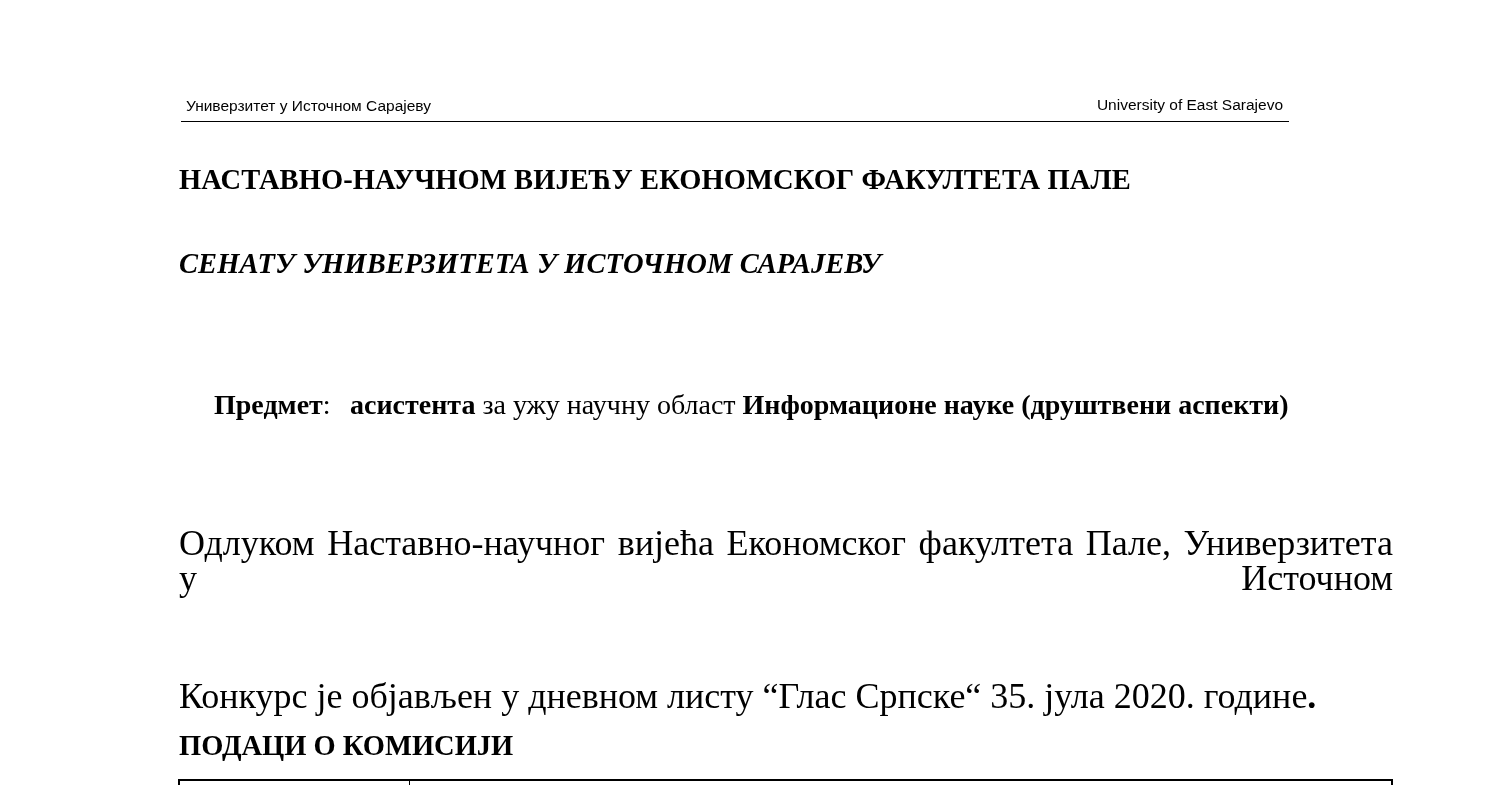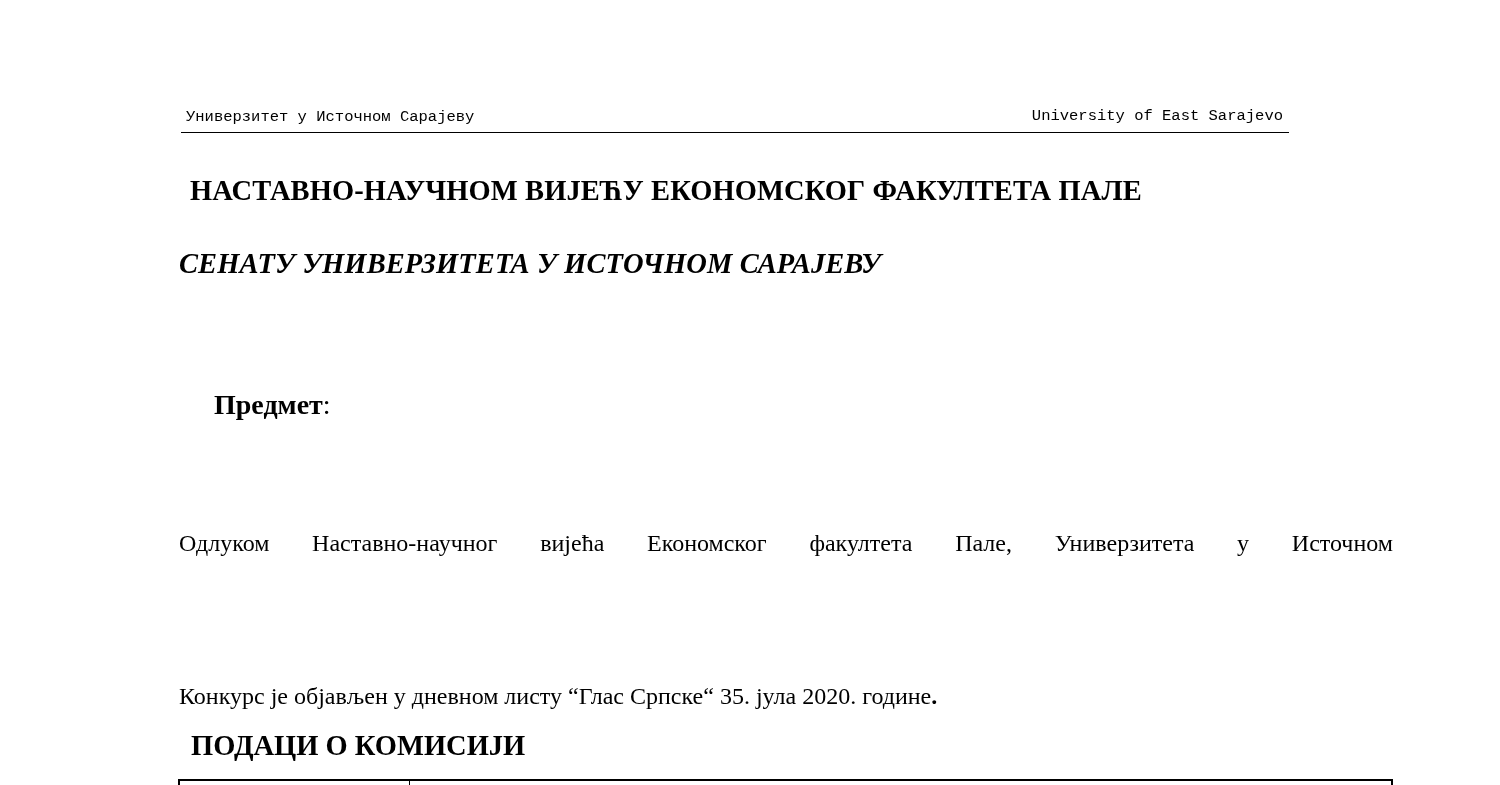--- a/index.html
+++ b/index.html
@@ -11,46 +11,46 @@
       width: 1500px;
       height: 785px;
       overflow: hidden;
       position: relative;
       color: #000000;
       font-family: "Liberation Serif", serif;
     }
     .page-header {
       position: absolute;
       left: 181px;
-      top: 106px;
+      top: 95px;
       width: 1108px;
       height: 26px;
       border-bottom: 1px solid #000;
-      font-family: Liberation Mono, monospace;
+      font-family: Liberation Sans, sans-serif;
       font-size: 15.5px;
     }
     .page-header .left {
       position: absolute;
       left: 5px;
       top: 2px;
     }
     .page-header .right {
       position: absolute;
       right: 6px;
       top: 1px;
     }
     .addressee {
       position: absolute;
       left: 179px;
       font-weight: bold;
       font-size: 28.5px;
       white-space: nowrap;
       letter-spacing: 0.1px;
     }
-    .addr1 { top: 175px; margin-left: 11px; }
+    .addr1 { top: 164px; }
     .addr2 { top: 248px; font-style: italic; }
 
     .subject {
       position: absolute;
       left: 179px;
       top: 387px;
       width: 1214px;
       font-size: 28px;
       line-height: 35px;
       margin-left: 35px;
@@ -72,37 +72,36 @@
       text-align: justify;
       text-align-last: justify;
       word-spacing: 3px;
     }
     b, .b { font-weight: bold; }
 
     .para {
       position: absolute;
       left: 179px;
       width: 1214px;
-      font-size: 24px;
+      font-size: 36px;
       line-height: 35px;
       text-align: justify;
     }
     .para1 { top: 526px; }
     .para1 .jl { display: block; text-align: justify; text-align-last: justify; }
     .para1 .ll { display: block; text-align: left; }
     .para2 { top: 679px; }
 
     .section-heading {
       position: absolute;
       left: 179px;
       top: 730px;
       font-size: 28.5px;
       font-weight: bold;
       white-space: nowrap;
-      margin-left: 12px;
     }
 
     .committee-table {
       position: absolute;
       left: 178px;
       top: 779px;
       width: 1215px;
       height: 30px;
       border: 2px solid #000;
       border-bottom: none;
@@ -124,20 +123,21 @@
   <span class="left">Универзитет у Источном Сарајеву</span>
   <span class="right">University of East Sarajevo</span>
 </div>
 
 <div class="addressee addr1">НАСТАВНО-НАУЧНОМ ВИЈЕЋУ ЕКОНОМСКОГ ФАКУЛТЕТА ПАЛЕ</div>
 <div class="addressee addr2">СЕНАТУ УНИВЕРЗИТЕТА У ИСТОЧНОМ САРАЈЕВУ</div>
 
 <div class="subject">
   <span class="label"><span>Предмет</span><span class="label-colon">:</span></span>
   <div class="body">
+    <span><b>асистента</b><span> за ужу научну област </span><b>Информационе науке (друштвени аспекти)</b></span>
   </div>
 </div>
 
 <div class="para para1">
   <span class="jl">Одлуком Наставно-научног вијећа Економског факултета Пале, Универзитета у Источном</span>
 </div>
 
 <div class="para para2"><span>Конкурс је објављен у дневном листу “Глас Српске“ 35. јула 2020. године</span><b>.</b></div>
 
 <div class="section-heading">ПОДАЦИ О КОМИСИЈИ</div>

